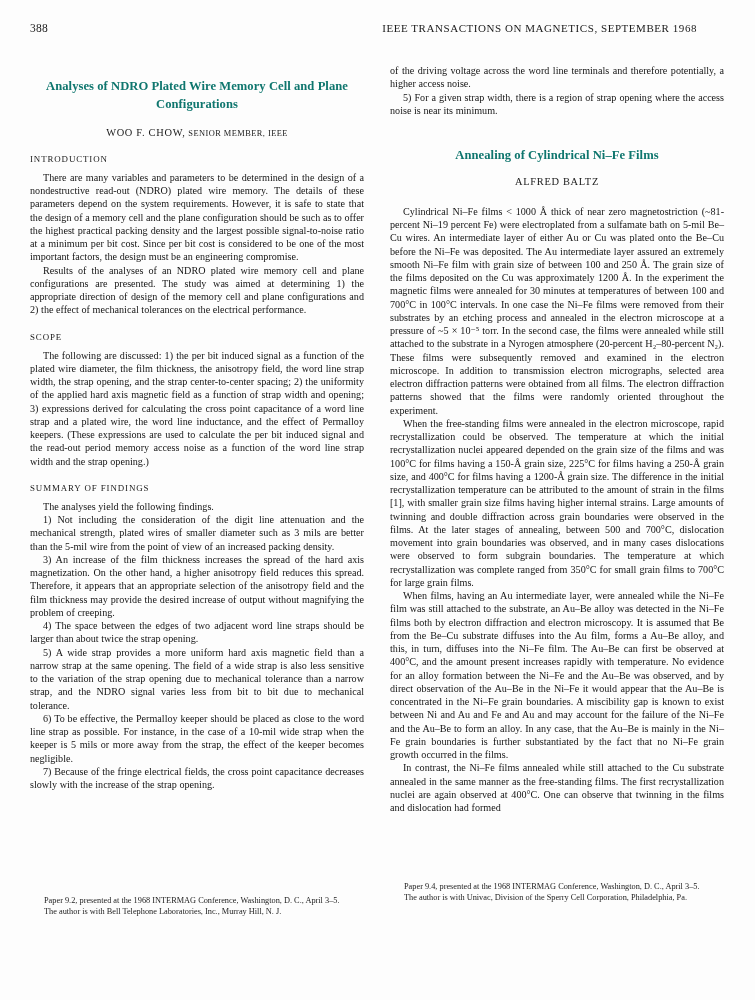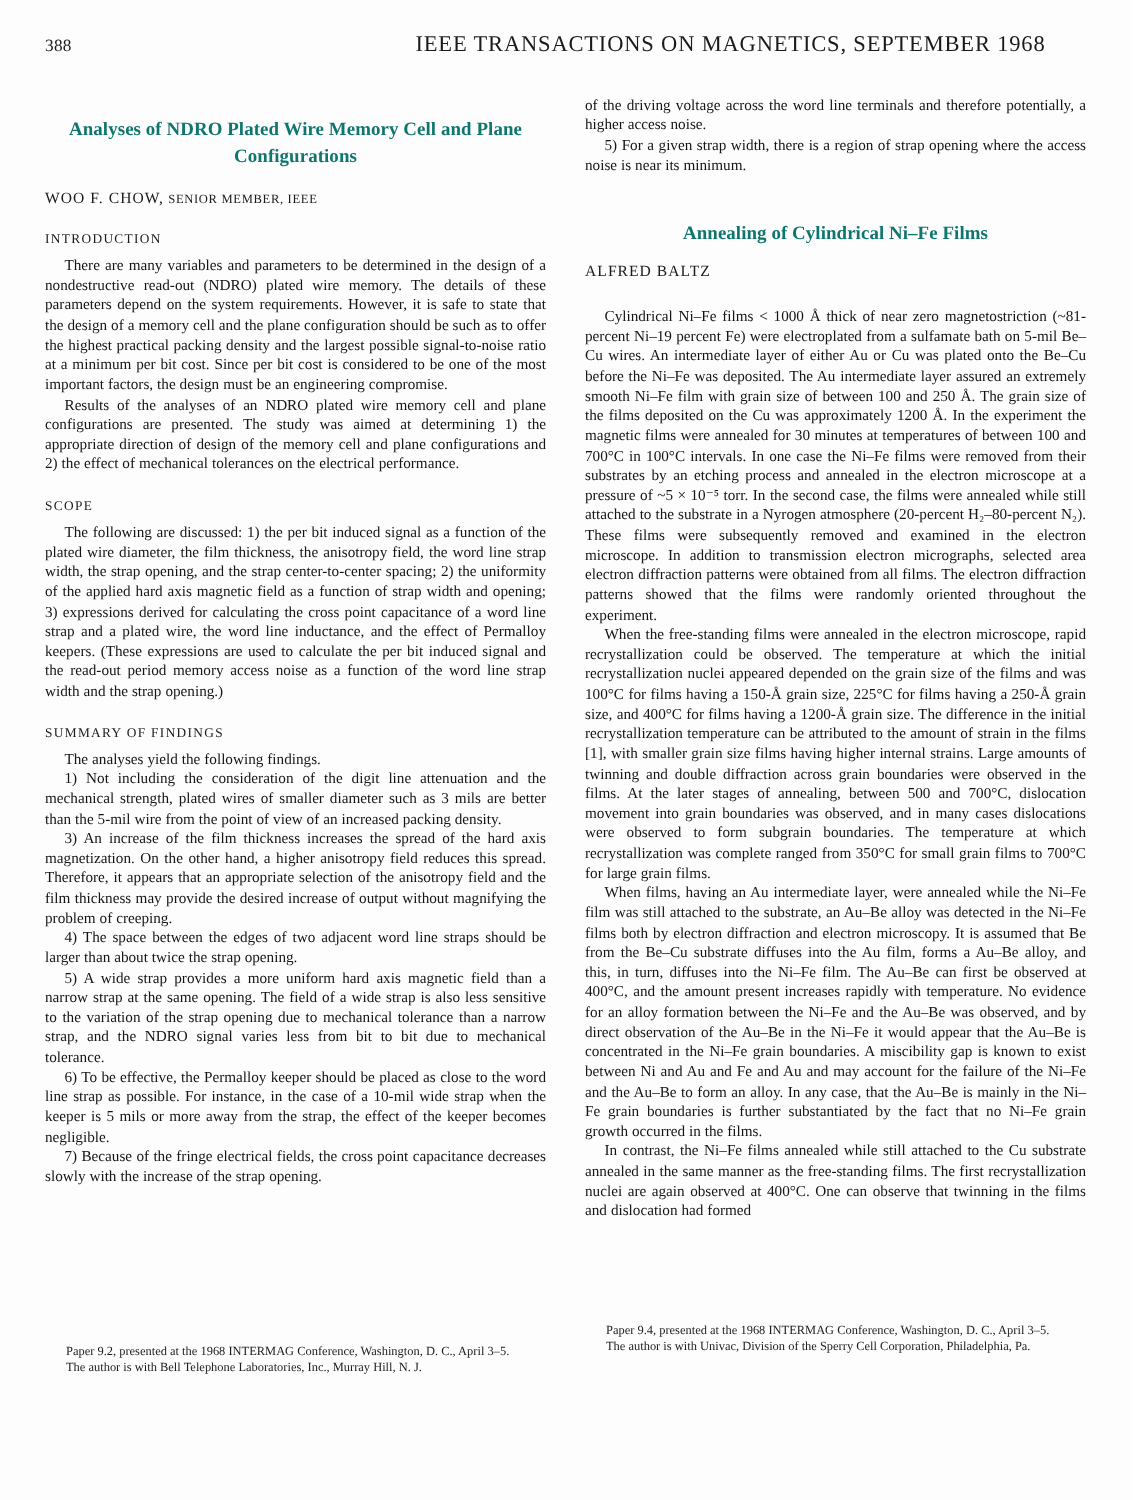--- a/index.html
+++ b/index.html
@@ -32,21 +32,21 @@
     height: 16px;
     margin-bottom: 26px;
     gap: 48px;
   }
   .folio {
     font-size: 11.5px;
     letter-spacing: 0.2px;
     color: #1a1a1a;
   }
   .journal {
-    font-size: 15px;
+    font-size: 11px;
     letter-spacing: 0.55px;
     color: #1a1a1a;
     font-variant: small-caps;
     text-transform: uppercase;
     margin-right: 28px;
   }
   
   .columns {
     display: flex;
     gap: 26px;
@@ -63,21 +63,21 @@
     line-height: 1.42;
     letter-spacing: 0.05px;
     margin: 14px 4px 13px 4px;
     color: #0f766e;
   }
   .art-title.second {
     margin-top: 30px;
     margin-bottom: 11px;
   }
   .byline {
-    text-align: left;
+    text-align: center;
     font-size: 9.3px;
     letter-spacing: 0.5px;
     text-transform: uppercase;
     margin-bottom: 16px;
     color: #1a1a1a;
   }
   .byline .nm { font-size: 10.4px; letter-spacing: 0.7px; }
   .byline .aff { font-size: 8.4px; letter-spacing: 0.45px; }
   .byline.second { margin-bottom: 18px; }
 

